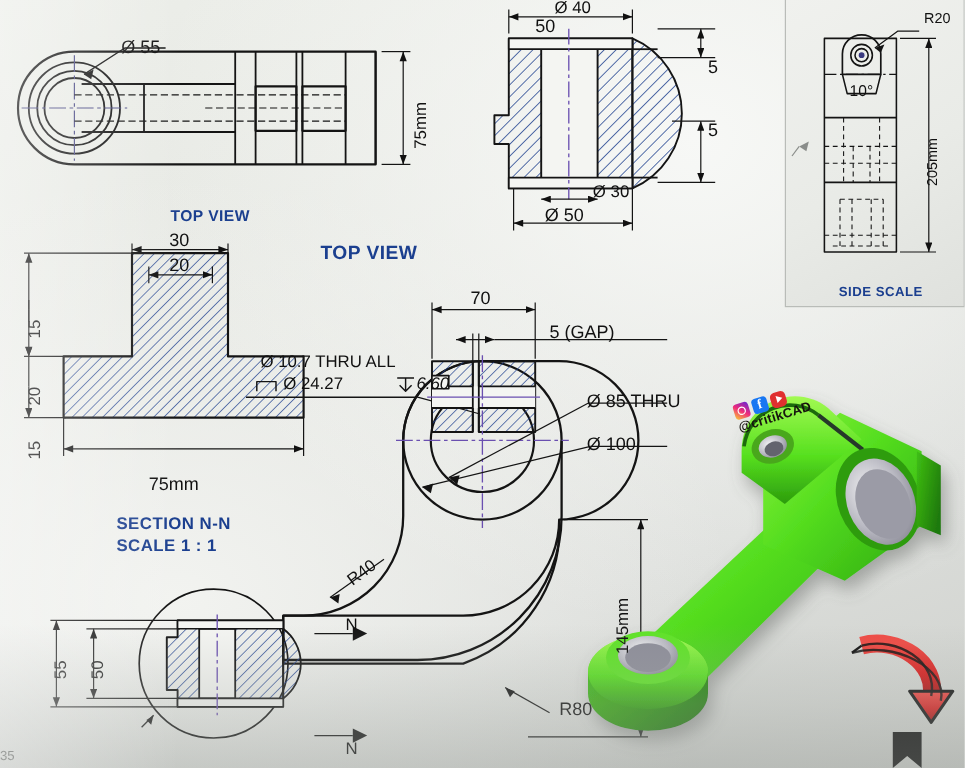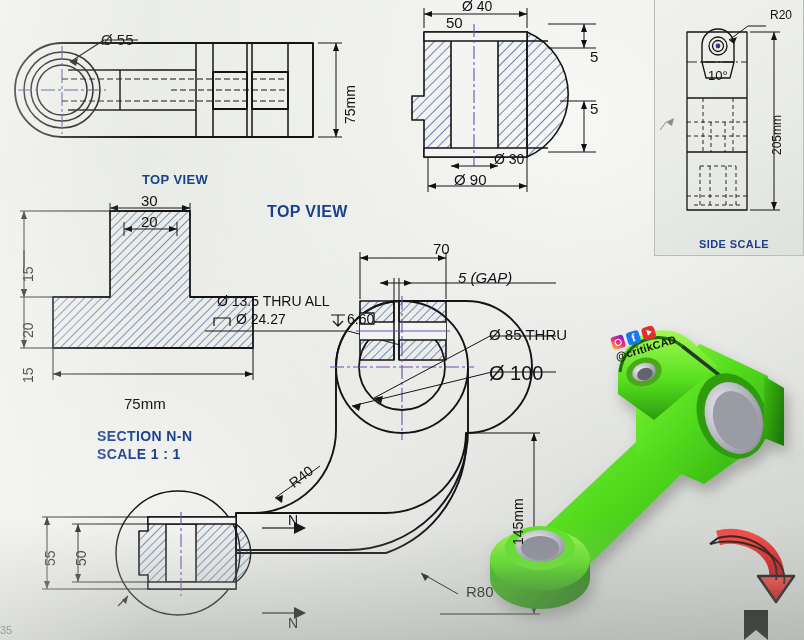--- a/index.html
+++ b/index.html
@@ -473,41 +473,41 @@
   <div class="blue-lbl" style="left:97px;top:446px;font-size:14px;">SCALE 1 : 1</div>
 
   <div class="dim-txt" style="left:101px;top:31px;font-size:15px;">Ø 55</div>
   <div class="dim-txt vert" style="left:342px;top:124px;font-size:14px;">75mm</div>
 
   <div class="dim-txt" style="left:462px;top:-2px;font-size:14px;">Ø 40</div>
   <div class="dim-txt" style="left:446px;top:14px;font-size:15px;">50</div>
   <div class="dim-txt" style="left:590px;top:48px;font-size:15px;">5</div>
   <div class="dim-txt" style="left:590px;top:100px;font-size:15px;">5</div>
   <div class="dim-txt" style="left:458px;top:151px;font-size:14px;margin-left:36px;">Ø 30</div>
-  <div class="dim-txt" style="left:454px;top:171px;font-size:15px;">Ø 90</div>
+  <div class="dim-txt" style="left:454px;top:171px;font-size:15px;">Ø 50</div>
 
   <div class="dim-txt" style="left:742px;top:8px;font-size:12px;margin-left:28px;">R20</div>
   <div class="dim-txt" style="left:708px;top:68px;font-size:13px;">10°</div>
   <div class="dim-txt vert" style="left:770px;top:155px;font-size:12px;">205mm</div>
 
   <div class="dim-txt" style="left:141px;top:192px;font-size:15px;">30</div>
   <div class="dim-txt" style="left:141px;top:213px;font-size:15px;">20</div>
   <div class="dim-txt vert" style="left:20px;top:282px;font-size:14px;">15</div>
   <div class="dim-txt vert" style="left:20px;top:338px;font-size:14px;">20</div>
   <div class="dim-txt vert" style="left:20px;top:383px;font-size:14px;">15</div>
   <div class="dim-txt" style="left:124px;top:395px;font-size:15px;">75mm</div>
 
-  <div class="dim-txt" style="left:217px;top:293px;font-size:14px;">Ø 13.5 THRU ALL</div>
+  <div class="dim-txt" style="left:217px;top:293px;font-size:14px;">Ø 10.7 THRU ALL</div>
   <div class="dim-txt" style="left:236px;top:311px;font-size:14px;">Ø 24.27</div>
-  <div class="dim-txt" style="left:347px;top:311px;font-size:14px;">6.60</div>
-
-  <div class="dim-txt" style="left:392px;top:240px;font-size:15px;margin-left:41px;">70</div>
-  <div class="dim-txt" style="left:458px;top:269px;font-size:15px;font-style:italic;">5 (GAP)</div>
+  <div class="dim-txt" style="left:347px;top:311px;font-size:14px;font-style:italic;">6.60</div>
+
+  <div class="dim-txt" style="left:392px;top:240px;font-size:15px;">70</div>
+  <div class="dim-txt" style="left:458px;top:269px;font-size:15px;">5 (GAP)</div>
   <div class="dim-txt" style="left:489px;top:326px;font-size:15px;">Ø 85 THRU</div>
-  <div class="dim-txt" style="left:489px;top:362px;font-size:20px;">Ø 100</div>
+  <div class="dim-txt" style="left:489px;top:362px;font-size:15px;">Ø 100</div>
   <div class="dim-txt vert" style="left:510px;top:545px;font-size:14px;">145mm</div>
   <div class="dim-txt" style="left:466px;top:583px;font-size:15px;">R80</div>
   <div class="dim-txt" style="left:286px;top:478px;font-size:14px;transform:rotate(-37deg);transform-origin:left top;">R40</div>
   <div class="dim-txt vert" style="left:42px;top:566px;font-size:14px;">55</div>
   <div class="dim-txt vert" style="left:73px;top:566px;font-size:14px;">50</div>
   <div class="dim-txt" style="left:288px;top:512px;font-size:14px;">N</div>
   <div class="dim-txt" style="left:288px;top:615px;font-size:14px;">N</div>
 
   <div class="corner-num">35</div>
 

